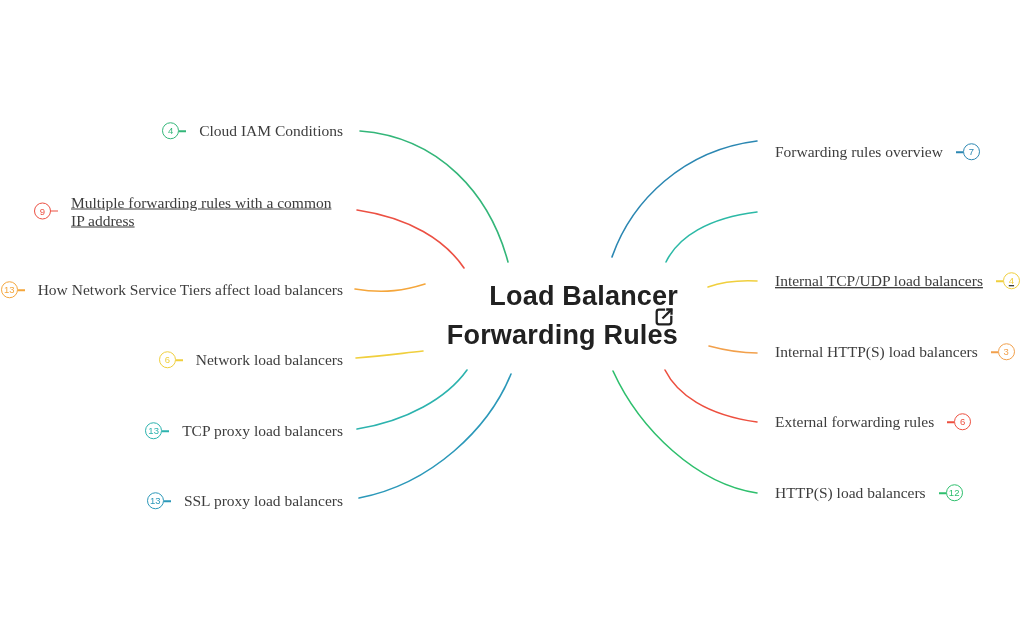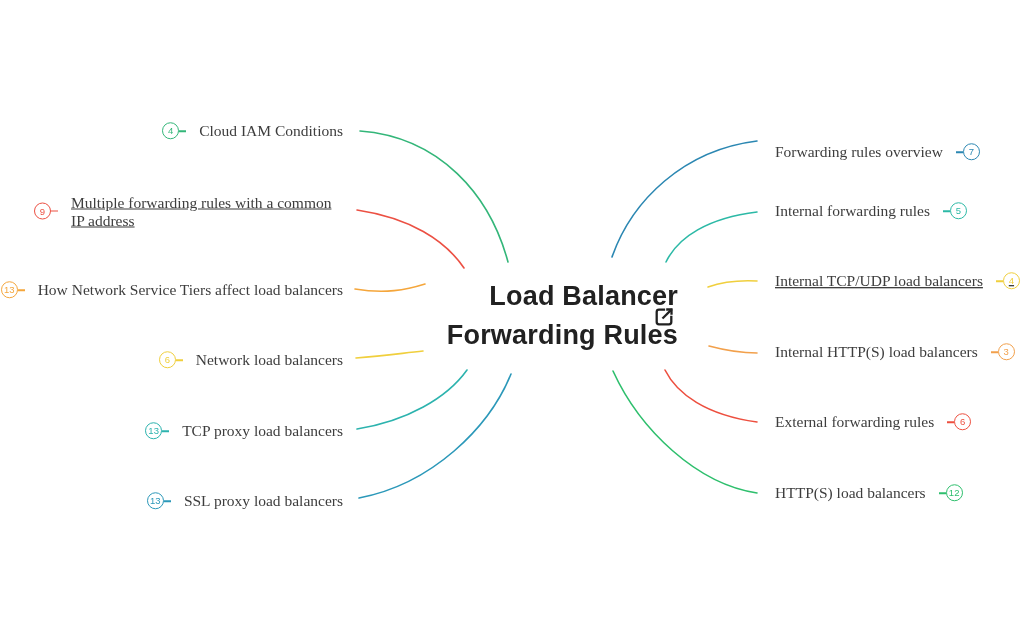--- a/index.html
+++ b/index.html
@@ -134,29 +134,20 @@
   <div class="row" style="top:140px; left:775px;margin-top:12px;">
     <span class="label">Forwarding rules overview</span>
     <span class="badgegroup">
       <span class="dash" style="--c: #2b87b2;"></span>
       <span class="badge" style="--c: #2b87b2;">
           <span>7</span>
         </span>
     </span>
   </div>
 
-  <div class="row" style="top:211px; left:775px;">
-    <span class="label">Internal forwarding rules</span>
-    <span class="badgegroup">
-      <span class="dash" style="--c: #2cb9a6;"></span>
-      <span class="badge" style="--c: #2cb9a6;">
-          <span>5</span>
-        </span>
-    </span>
-  </div>
 
   <div class="row" style="top:281px; left:775px;text-decoration:underline;">
     <span class="label">Internal TCP/UDP load balancers</span>
     <span class="badgegroup">
       <span class="dash" style="--c: #f0cf3d;"></span>
       <span class="badge" style="--c: #f0cf3d;">
           <span>4</span>
         </span>
     </span>
   </div>

